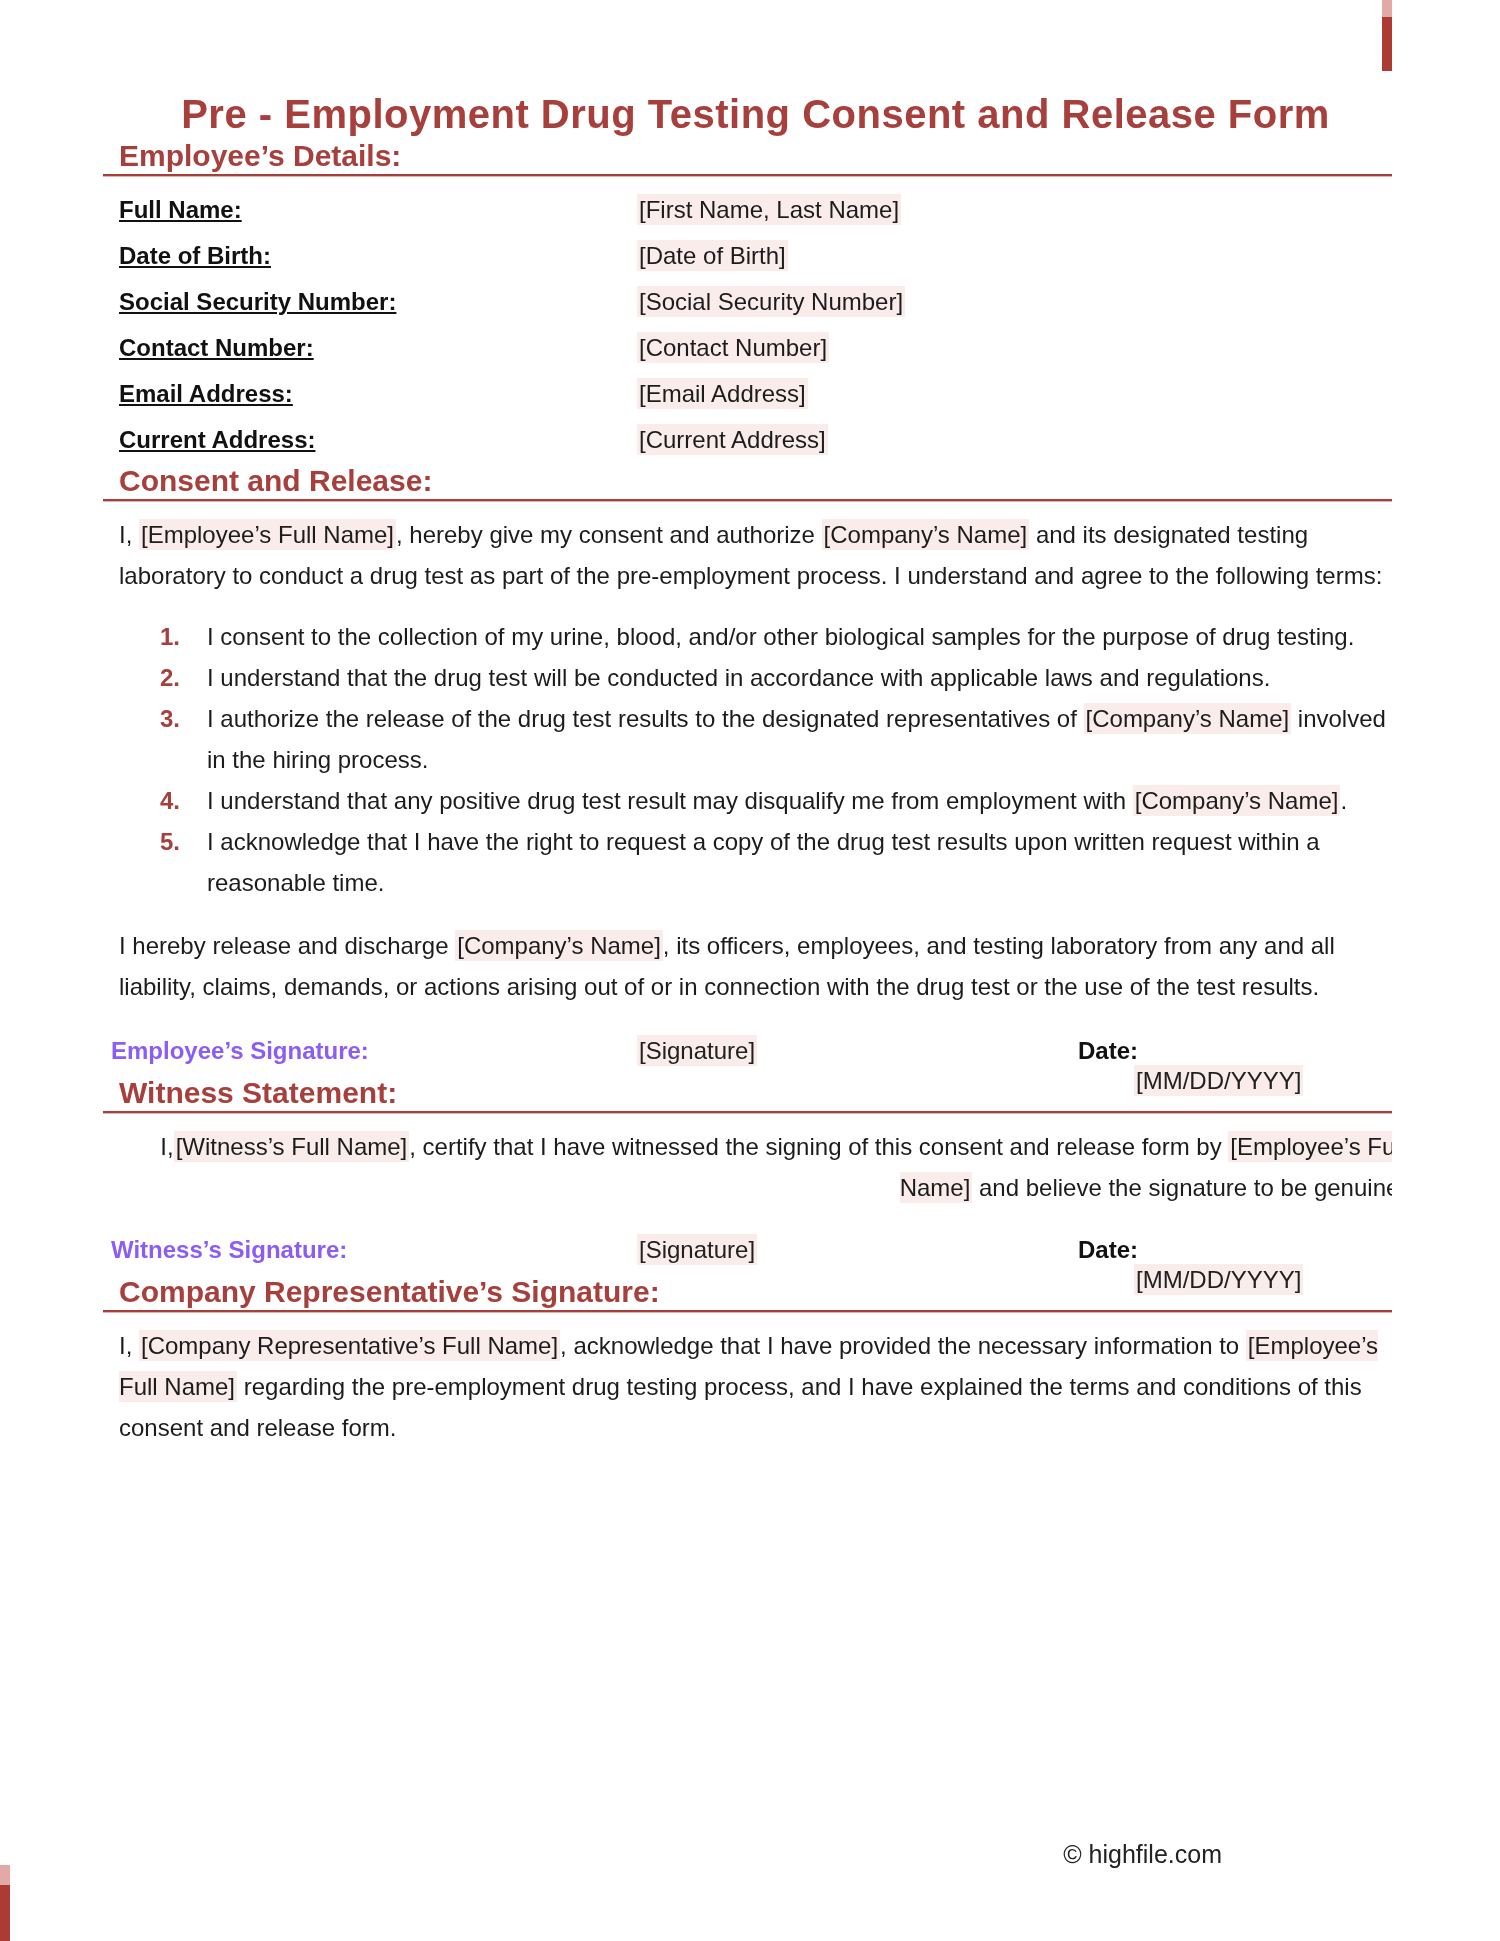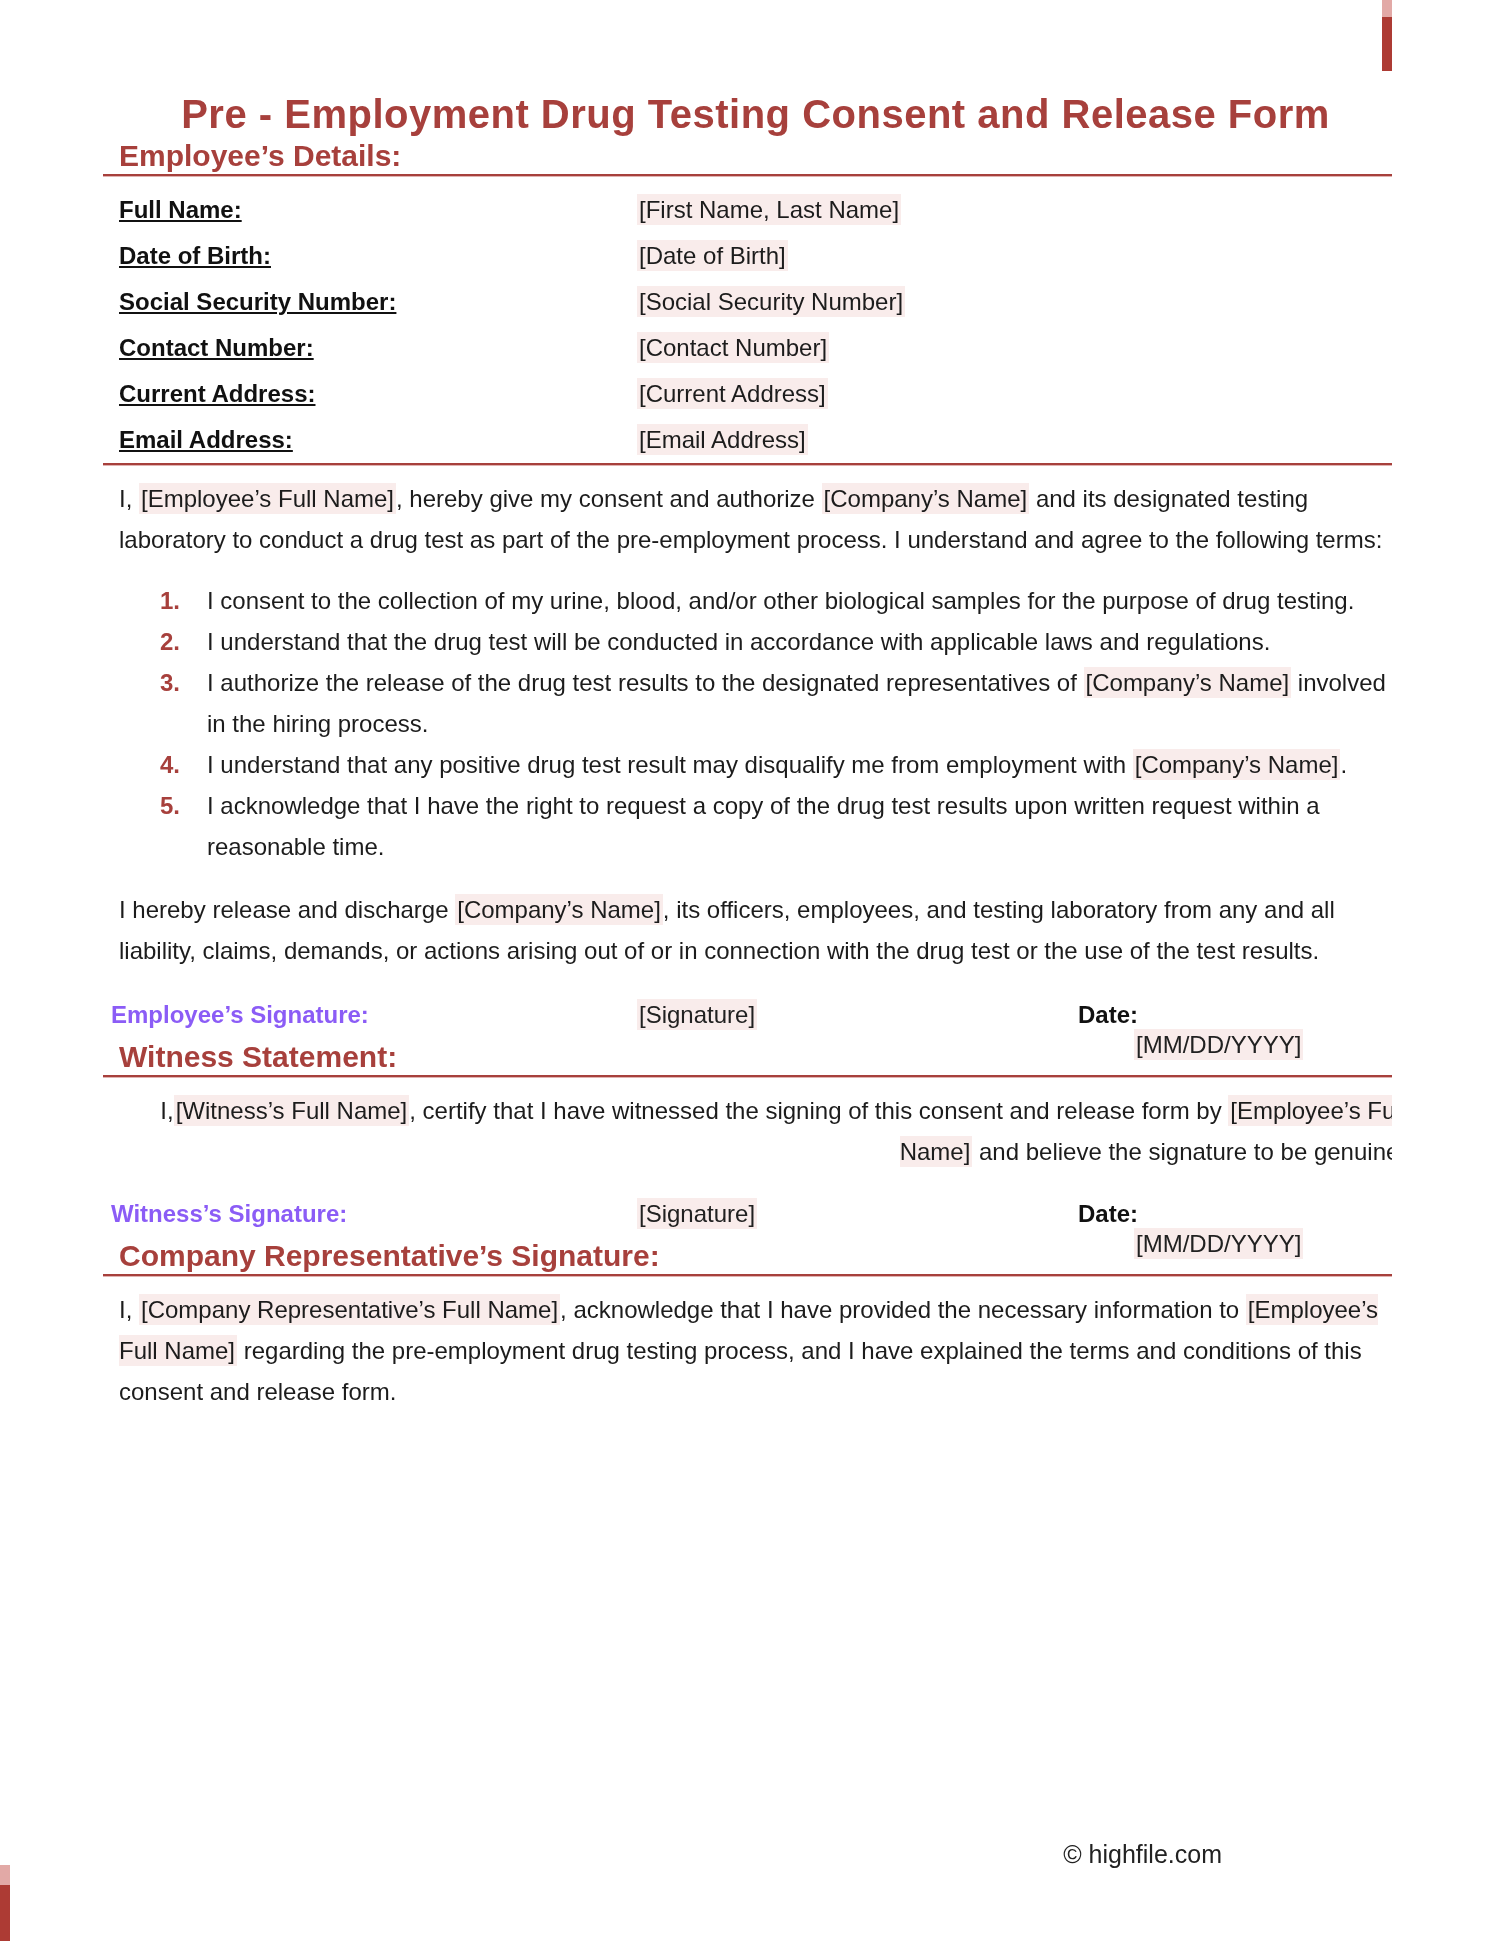--- a/index.html
+++ b/index.html
@@ -110,31 +110,32 @@
         </div>
         <div class="field-row">
           <span class="field-label">Social Security Number:</span>
           <span class="field-value"><span class="hl">[Social Security Number]</span></span>
         </div>
         <div class="field-row">
           <span class="field-label">Contact Number:</span>
           <span class="field-value"><span class="hl">[Contact Number]</span></span>
         </div>
         <div class="field-row">
+          <span class="field-label">Email Address:</span>
+          <span class="field-value"><span class="hl">[Email Address]</span></span>
+        </div>
+        <div class="field-row">
           <span class="field-label">Current Address:</span>
           <span class="field-value"><span class="hl">[Current Address]</span></span>
-        </div>
-        <div class="field-row">
-          <span class="field-label">Email Address:</span>
-          <span class="field-value"><span class="hl">[Email Address]</span></span>
         </div>
       </div>
     </section>
 
     <section>
+      <h2 class="section-heading mt-consent">Consent and Release:</h2>
       <div class="rule"></div>
       <p class="para">I, <span class="hl">[Employee’s Full Name]</span>, hereby give my consent and authorize <span class="hl">[Company’s Name]</span> and its designated testing laboratory to conduct a drug test as part of the pre-employment process. I understand and agree to the following terms:</p>
 
       <div class="olist">
         <div class="oli">
           <span class="num">1.</span>
           <span class="itext">I consent to the collection of my urine, blood, and/or other biological samples for the purpose of drug testing.</span>
         </div>
         <div class="oli">
           <span class="num">2.</span>

